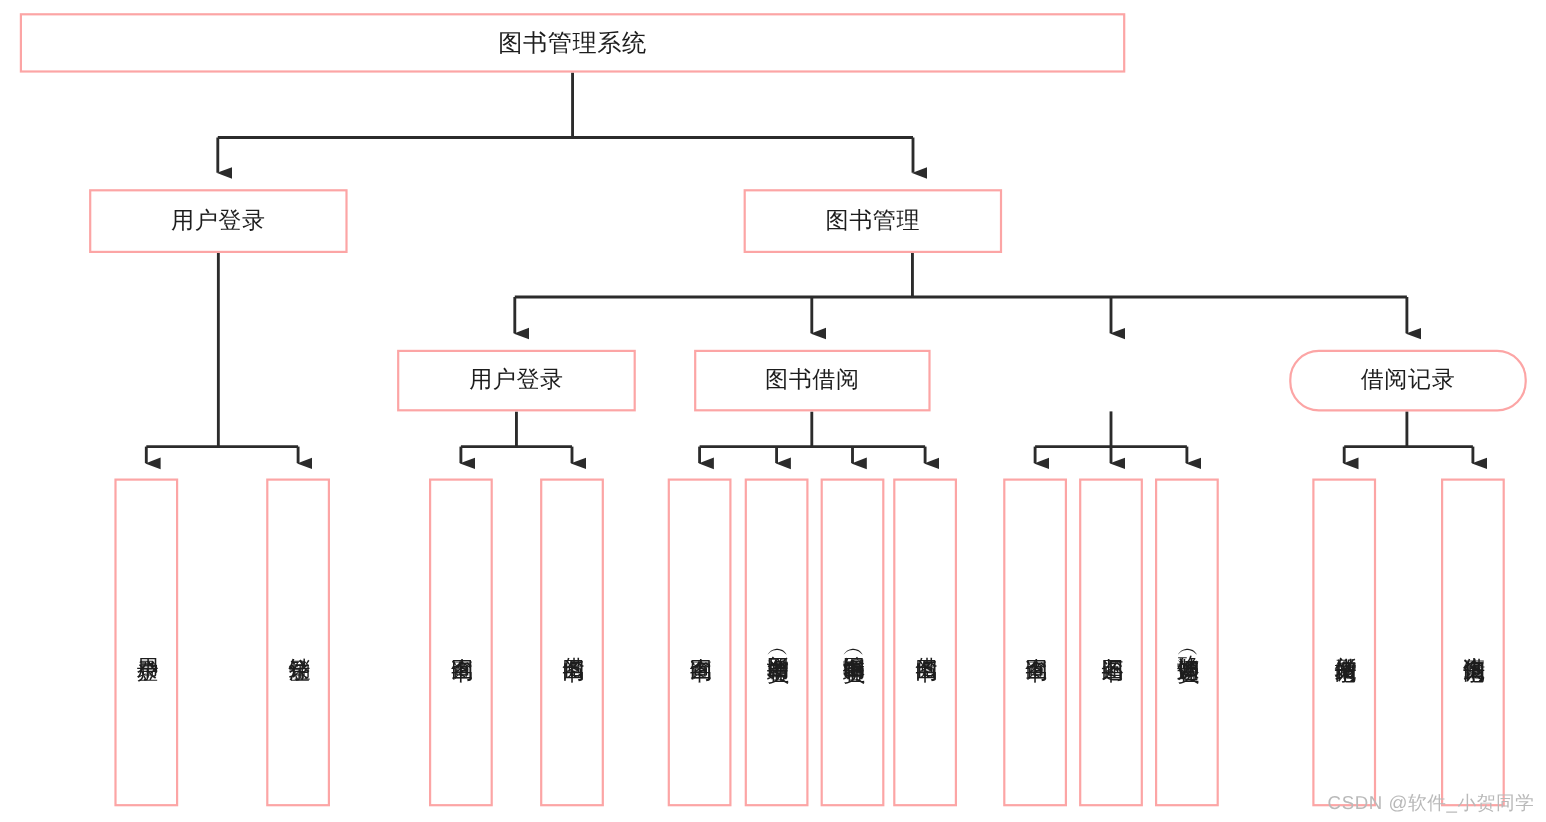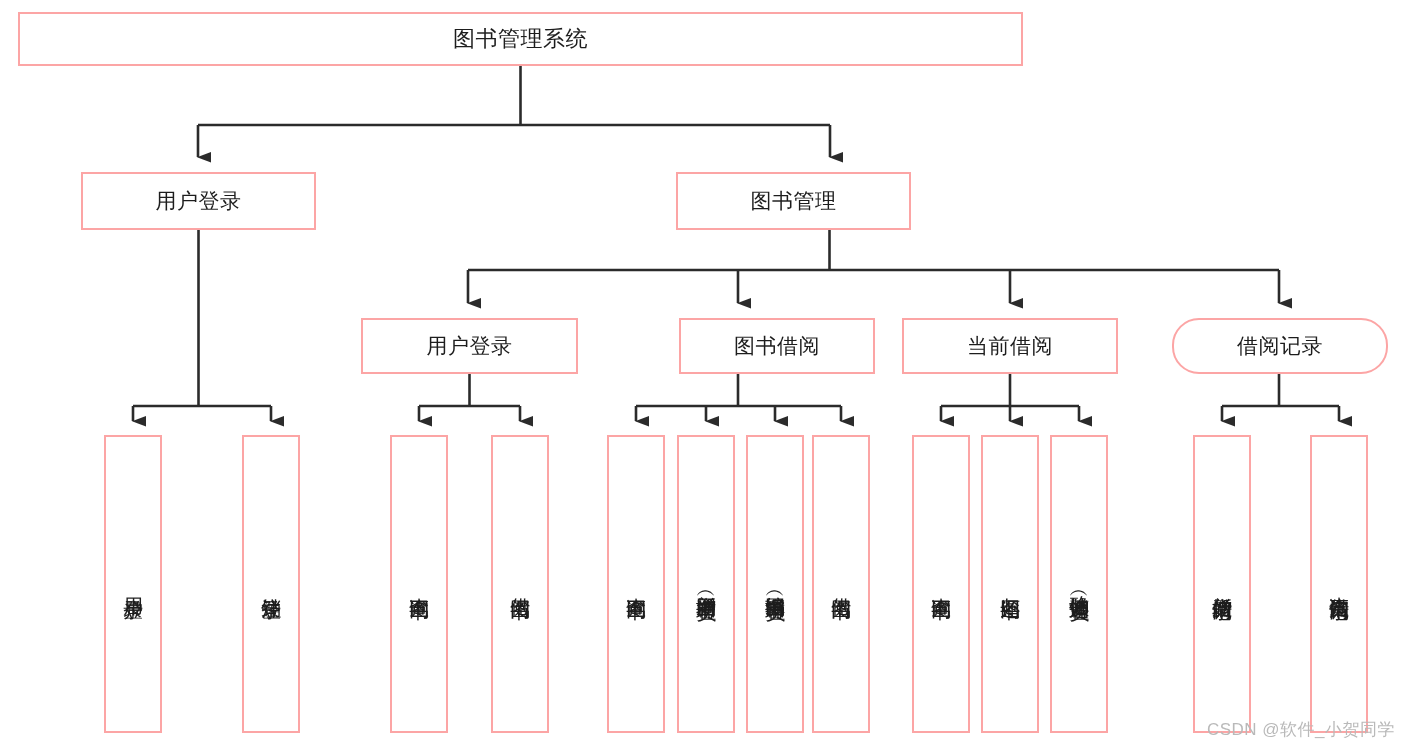--- a/index.html
+++ b/index.html
@@ -129,27 +129,24 @@
   </div>
 
   <div class="node" style="left:676px; top:172px; width:235px; height:58px;">
     <span class="label">图书管理</span>
   </div>
 
   <div class="node" style="left:361px; top:318px; width:217px; height:56px;">
     <span class="label">用户登录</span>
   </div>
 
-  <div class="node" style="left:631px; top:318px; width:196px; height:56px;margin-left:48px;">
+  <div class="node" style="left:631px; top:318px; width:215px; height:56px;">
     <span class="label">图书借阅</span>
   </div>
 
-  <div class="node" style="left:902px; top:318px; width:216px; height:56px;">
-    <span class="label">当前借阅</span>
-  </div>
 
   <div class="node" style="left:1172px; top:318px; width:216px; height:56px;border-radius:27px;">
     <span class="label">借阅记录</span>
   </div>
 
   <div class="node leaf" style="left:104px; top:435px; width:58px; height:298px;">
     <span class="label">用户登录</span>
   </div>
 
   <div class="node leaf" style="left:242px; top:435px; width:58px; height:298px;">

